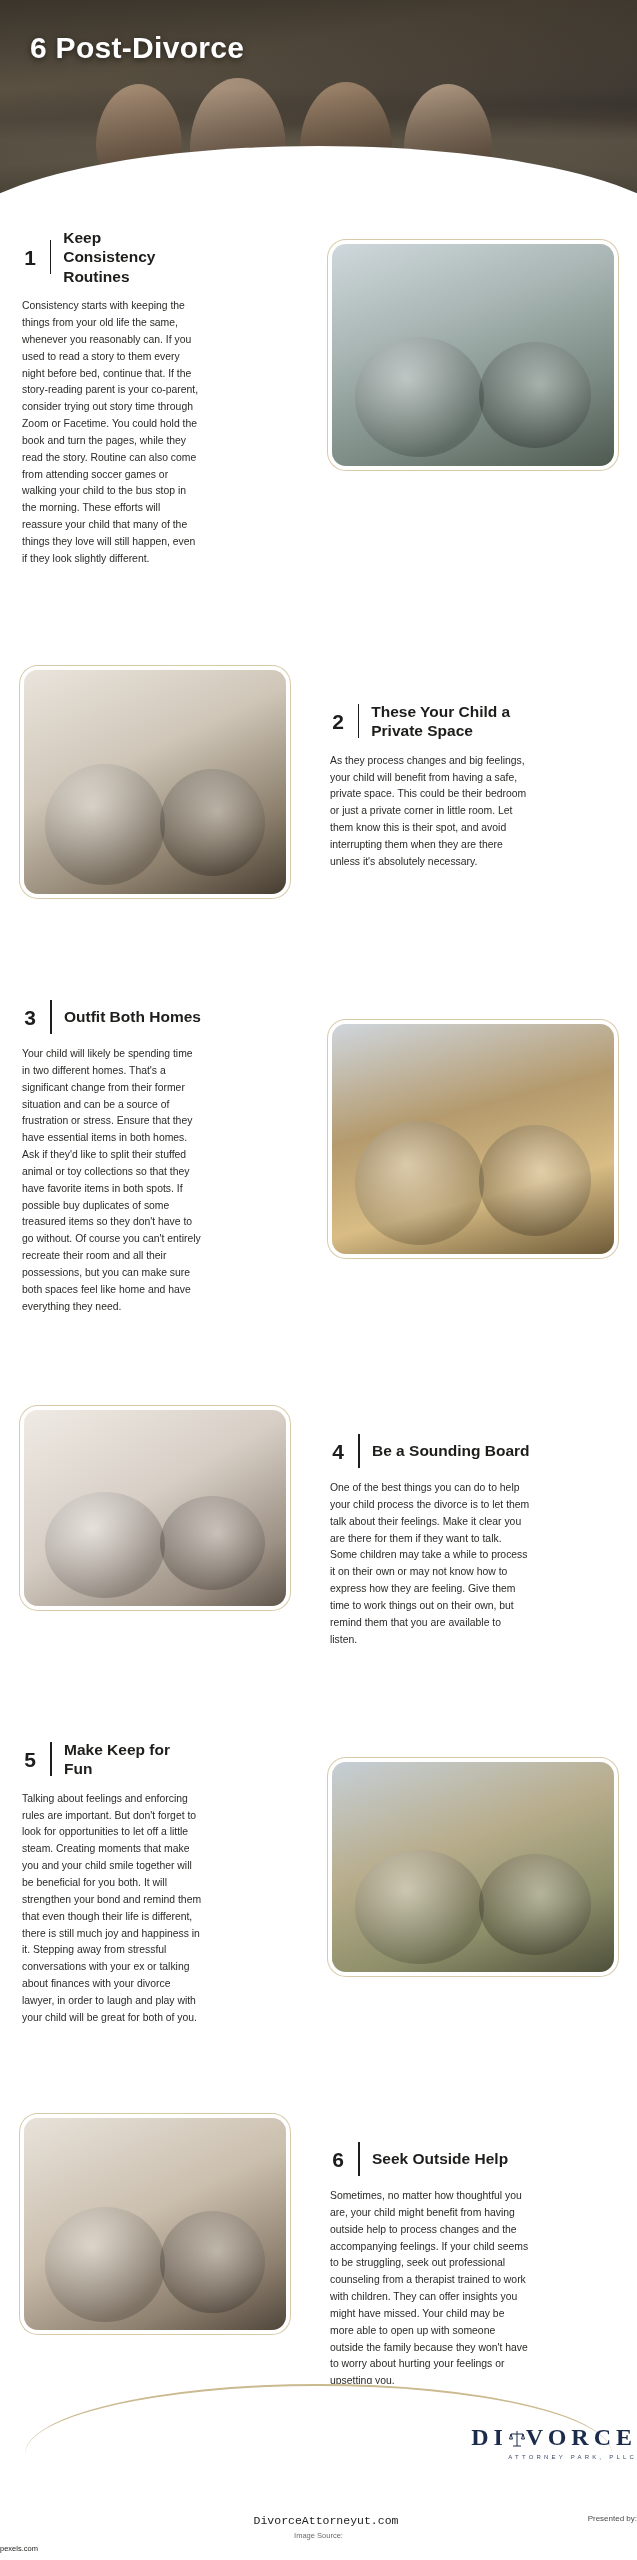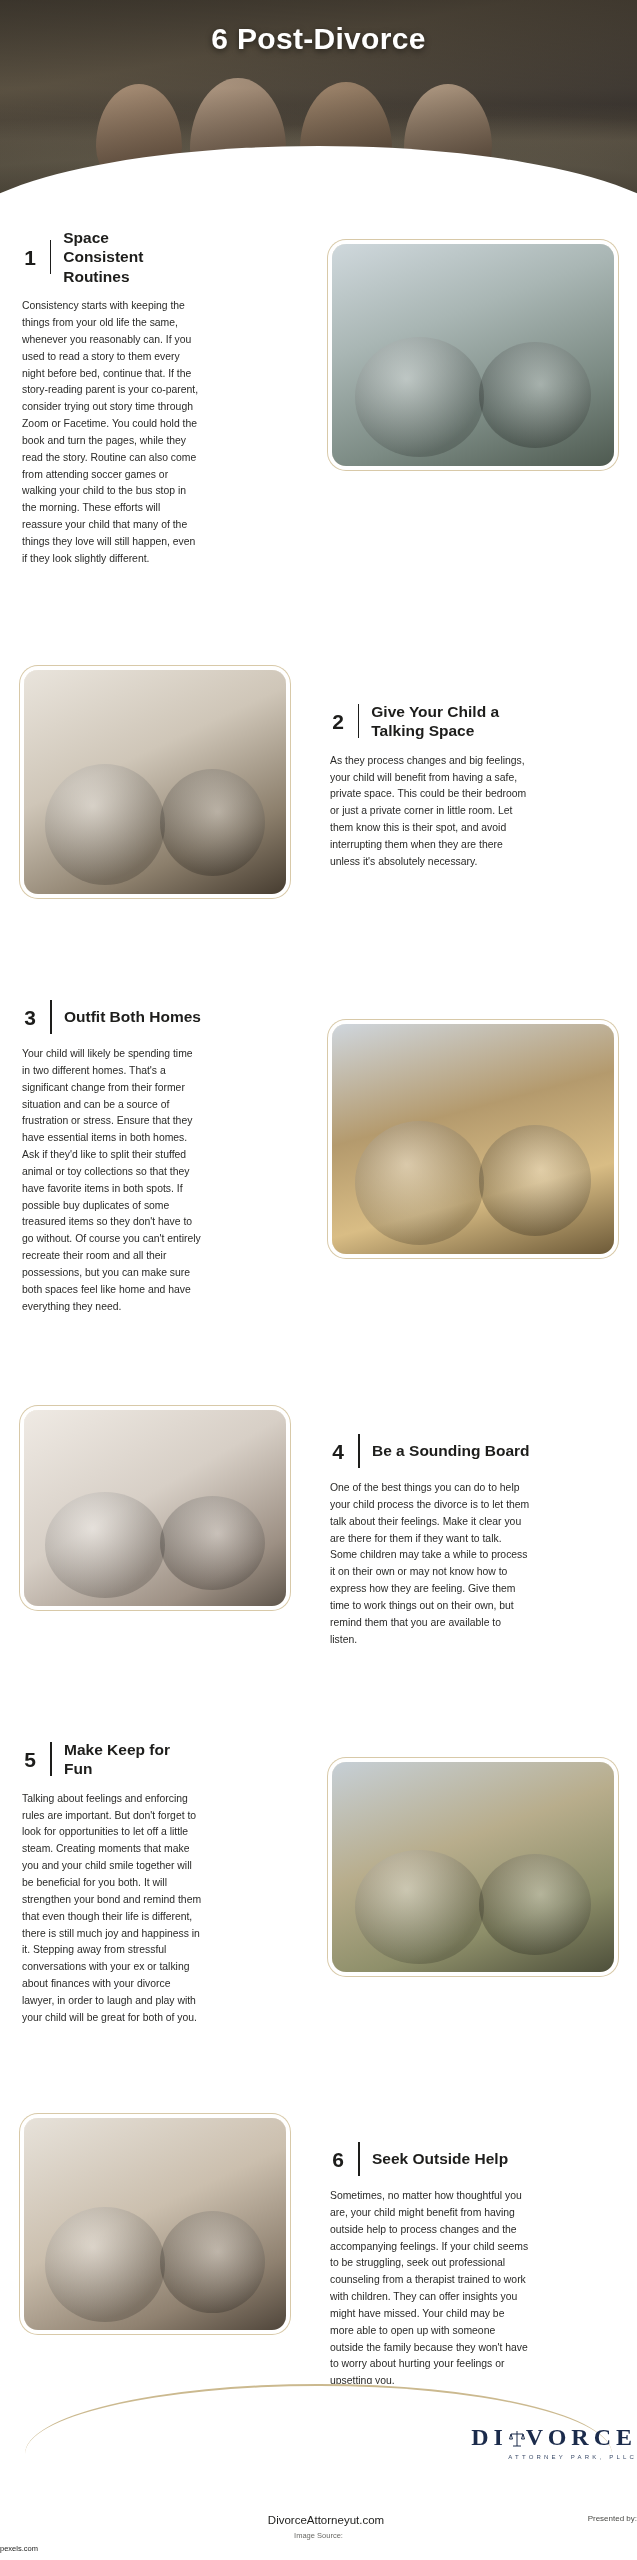--- a/index.html
+++ b/index.html
@@ -37,22 +37,21 @@
   }
   .kid.k1 { left: 96px;  bottom: 8px;  width: 86px;  height: 104px; background: linear-gradient(160deg,#d9b99a,#7c6048); }
   .kid.k2 { left: 190px; bottom: 0px;  width: 96px;  height: 118px; background: linear-gradient(160deg,#e6c9ad,#6d5540); }
   .kid.k3 { left: 300px; bottom: 2px;  width: 92px;  height: 112px; background: linear-gradient(160deg,#cfae8d,#5d4a38); }
   .kid.k4 { left: 404px; bottom: 6px;  width: 88px;  height: 106px; background: linear-gradient(160deg,#e3c7aa,#6a5440); }
   .hero .veil {
     position: absolute; inset: 0;
     background: linear-gradient(180deg, rgba(30,26,22,.55) 0%, rgba(30,26,22,.25) 45%, rgba(30,26,22,.55) 100%);
   }
   .hero-title {
-    position: absolute; left: 0; right: 0; top: 21px;
-    text-align: center;
+    position: absolute; left: 0; right: 0; top: 30px;
     color: #ffffff;
     font-size: 30px;
     line-height: 1.22;
     font-weight: bold;
     letter-spacing: .3px;
     text-shadow: 0 2px 6px rgba(0,0,0,.55);
     padding: 0 30px;
   }
   .hero-arc {
     position: absolute; left: -8%; bottom: -46px; width: 116%; height: 96px;
@@ -144,38 +143,38 @@
       <div>6 Post-Divorce</div>
     </div>
     <div class="hero-arc"></div>
   </div>
 
   <div class="section" style="top:228px;">
     <div style="position:absolute; left:22px; top:0; width:165px;">
       <div class="num-row">
         <div class="num">1</div>
         <div class="vbar"></div>
-        <div class="head">Space Consistent Routines</div>
+        <div class="head">Keep Consistency Routines</div>
       </div>
       <div class="body" style="width:178px;">Consistency starts with keeping the things from your old life the same, whenever you reasonably can. If you used to read a story to them every night before bed, continue that. If the story-reading parent is your co-parent, consider trying out story time through Zoom or Facetime. You could hold the book and turn the pages, while they read the story. Routine can also come from attending soccer games or walking your child to the bus stop in the morning. These efforts will reassure your child that many of the things they love will still happen, even if they look slightly different.</div>
     </div>
     <div class="photo ph-a blobs" style="left:332px; top:16px; width:282px; height:222px;">
       <div class="inner"></div>
     </div>
   </div>
 
   <div class="section" style="top:656px;">
     <div class="photo ph-b blobs" style="left:24px; top:14px; width:262px; height:224px;">
       <div class="inner"></div>
     </div>
     <div style="position:absolute; left:330px; top:46px; width:190px;">
       <div class="num-row">
         <div class="num">2</div>
         <div class="vbar"></div>
-        <div class="head">Give Your Child a Talking Space</div>
+        <div class="head">These Your Child a Private Space</div>
       </div>
       <div class="body" style="width:197px;">As they process changes and big feelings, your child will benefit from having a safe, private space. This could be their bedroom or just a private corner in little room. Let them know this is their spot, and avoid interrupting them when they are there unless it's absolutely necessary.</div>
     </div>
   </div>
 
   <div class="section" style="top:1000px;">
     <div style="position:absolute; left:22px; top:0; width:180px;">
       <div class="num-row">
         <div class="num">3</div>
         <div class="vbar"></div>
@@ -240,18 +239,18 @@
               <line x1="2" y1="5" x2="14" y2="5"></line>
               <line x1="4" y1="17" x2="12" y2="17"></line>
               <path d="M2 5 L0.5 10 L3.5 10 Z"></path>
               <path d="M14 5 L12.5 10 L15.5 10 Z"></path>
             </g>
           </svg><span>VORCE</span>
       </div>
       <div class="logo-sub">ATTORNEY PARK, PLLC</div>
     </div>
     <div class="f-line" style="position:absolute; left:0; right:0; top:118px;">Presented by:</div>
-    <div class="f-strong" style="position:absolute; left:15px; right:0; top:128px;">DivorceAttorneyut.com</div>
+    <div class="f-strong" style="position:absolute; left:15px; right:0; top:128px;font-family:Liberation Mono, monospace;">DivorceAttorneyut.com</div>
     <div class="f-small" style="position:absolute; left:0; right:0; top:147px; margin-top:0;">Image Source:</div>
     <div class="f-small2" style="position:absolute; left:0; right:0; top:160px; margin-top:0;">pexels.com</div>
   </div>
 
 </div>
 
 </body></html>

